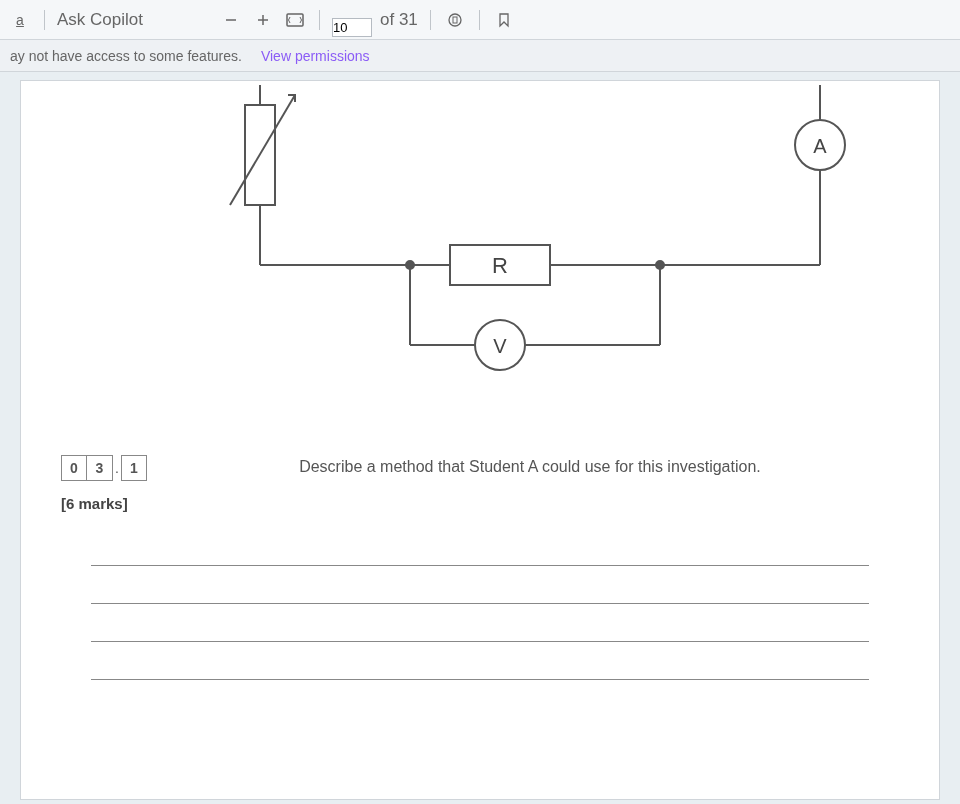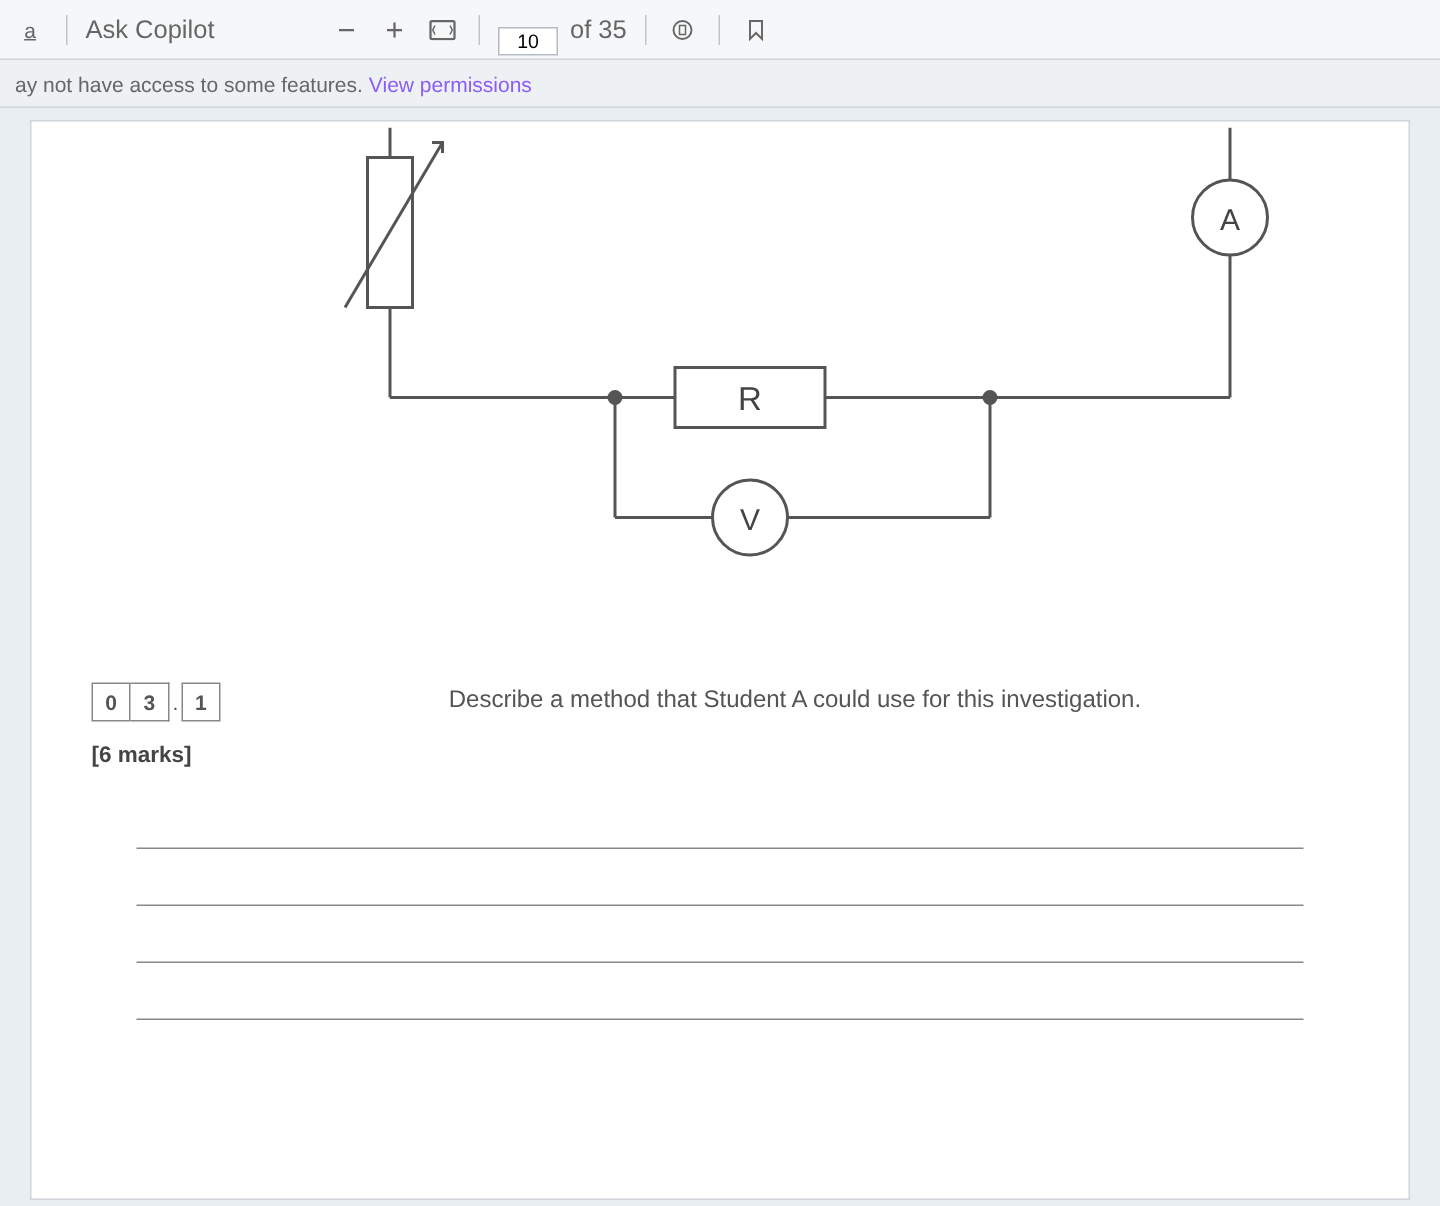--- a/index.html
+++ b/index.html
@@ -34,35 +34,35 @@
       justify-content: center;
       width: 24px;
       height: 24px;
       cursor: pointer;
       color: #666;
     }
     .toolbar .page-input {
       width: 40px;
       height: 19px;
       border: 1px solid #b5bbc2;
-      text-align: center;
       font-size: 13px;
       background: #fff;
       margin-top: 16px;
     }
     .toolbar .label { font-size: 17px; color: #666; }
     .perm-bar {
       display: flex;
       align-items: center;
       height: 32px;
       padding: 0 10px;
       font-size: 14px;
       color: #666;
       background: #eef1f4;
       border-bottom: 1px solid #d0d5da;
+      gap: 15px;
     }
     .perm-bar .link {
       color: #8b5cf6;
       margin-left: 4px;
       cursor: pointer;
     }
     .page-wrapper {
       display: flex;
       justify-content: center;
       padding-top: 8px;
@@ -153,21 +153,21 @@
   </div>
   <div class="icon-btn">
     <svg width="18" height="14" viewBox="0 0 18 14">
         <rect x="1" y="1" width="16" height="12" rx="1" fill="none" stroke="#666" stroke-width="1.5"></rect>
         <polyline points="4,4 2.5,7 4,10" fill="none" stroke="#666" stroke-width="1"></polyline>
         <polyline points="14,4 15.5,7 14,10" fill="none" stroke="#666" stroke-width="1"></polyline>
       </svg>
   </div>
   <div class="sep"></div>
   <input class="page-input" value="10" style="">
-  <div class="label">of 35</div>
+  <div class="label">of 31</div>
   <div class="sep"></div>
   <div class="icon-btn">
     <svg width="16" height="16" viewBox="0 0 16 16">
         <circle cx="8" cy="8" r="6" fill="none" stroke="#666" stroke-width="1.3"></circle>
         <rect x="6" y="5" width="4" height="6" fill="none" stroke="#666" stroke-width="1"></rect>
       </svg>
   </div>
   <div class="sep"></div>
   <div class="icon-btn">
     <svg width="16" height="16" viewBox="0 0 16 16">

